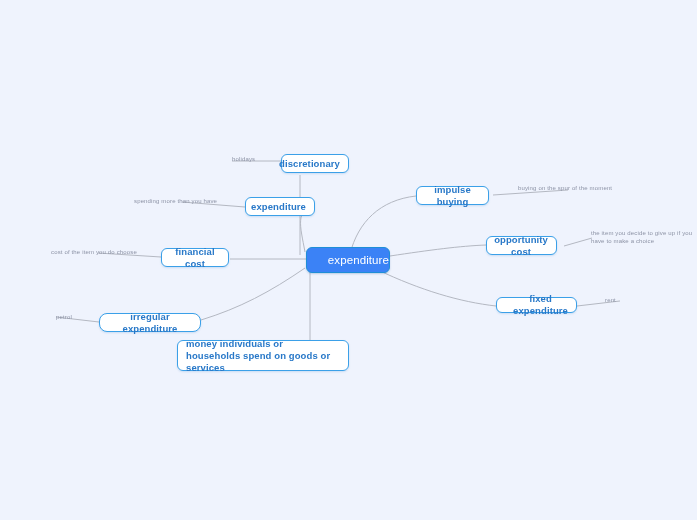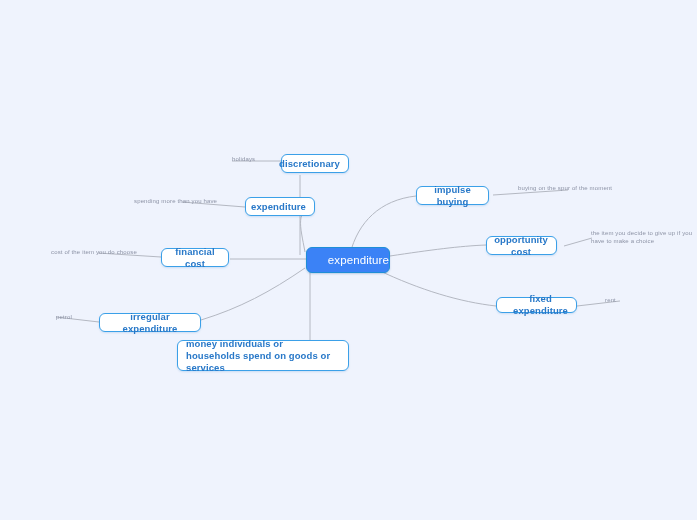--- a/index.html
+++ b/index.html
@@ -116,21 +116,21 @@
   </div>
 
   <div class="node node-branch" style="left:245px; top:197px; width:70px; height:19px;">
     <span>expenditure</span>
   </div>
 
   <div class="node node-branch" style="left:161px; top:248px; width:68px; height:19px;border-radius:6px;">
     <span>financial cost</span>
   </div>
 
-  <div class="node node-branch" style="left:99px; top:313px; width:102px; height:19px;">
+  <div class="node node-branch" style="left:99px; top:313px; width:102px; height:19px;border-radius:8px;">
     <span>irregular expenditure</span>
   </div>
 
   <div class="node node-branch multiline" style="left:177px; top:340px; width:172px; height:31px;">
     <span>money individuals or households spend on goods or services</span>
   </div>
 
   <div class="node node-branch" style="left:416px; top:186px; width:73px; height:19px;">
     <span>impulse buying</span>
   </div>

